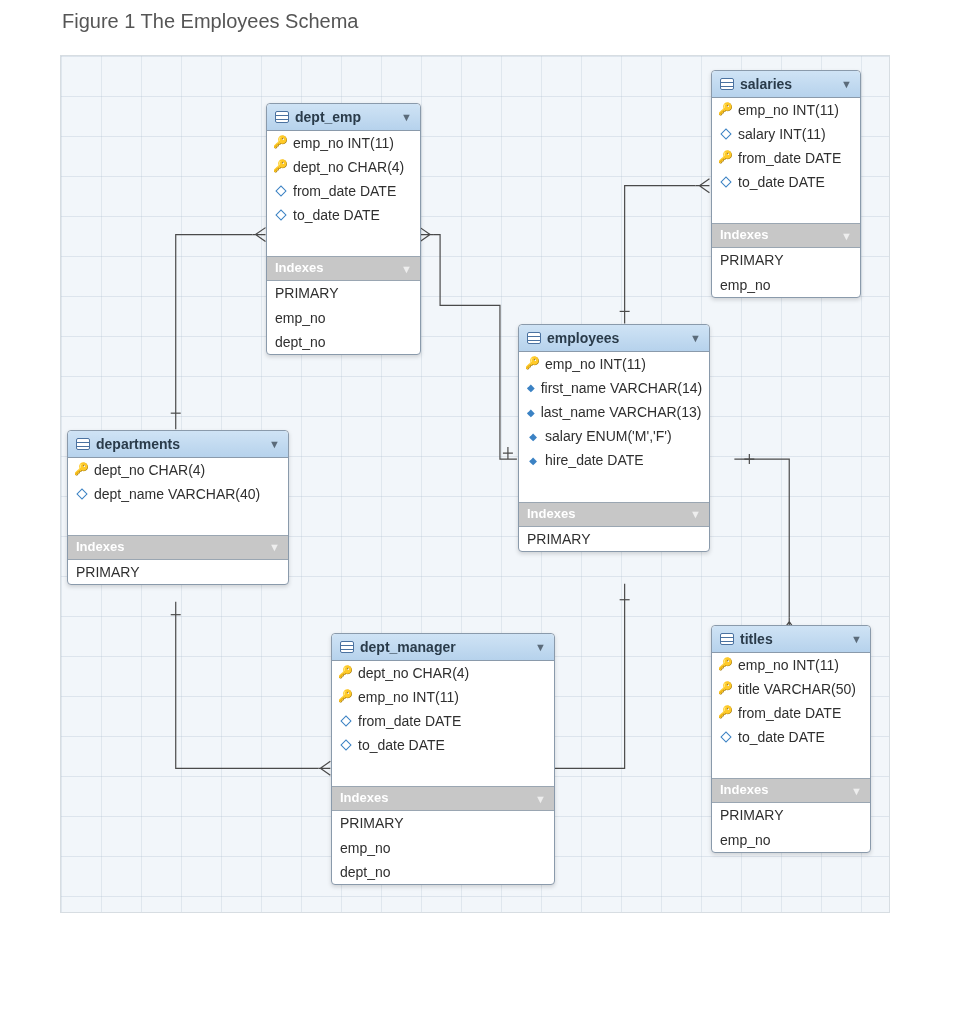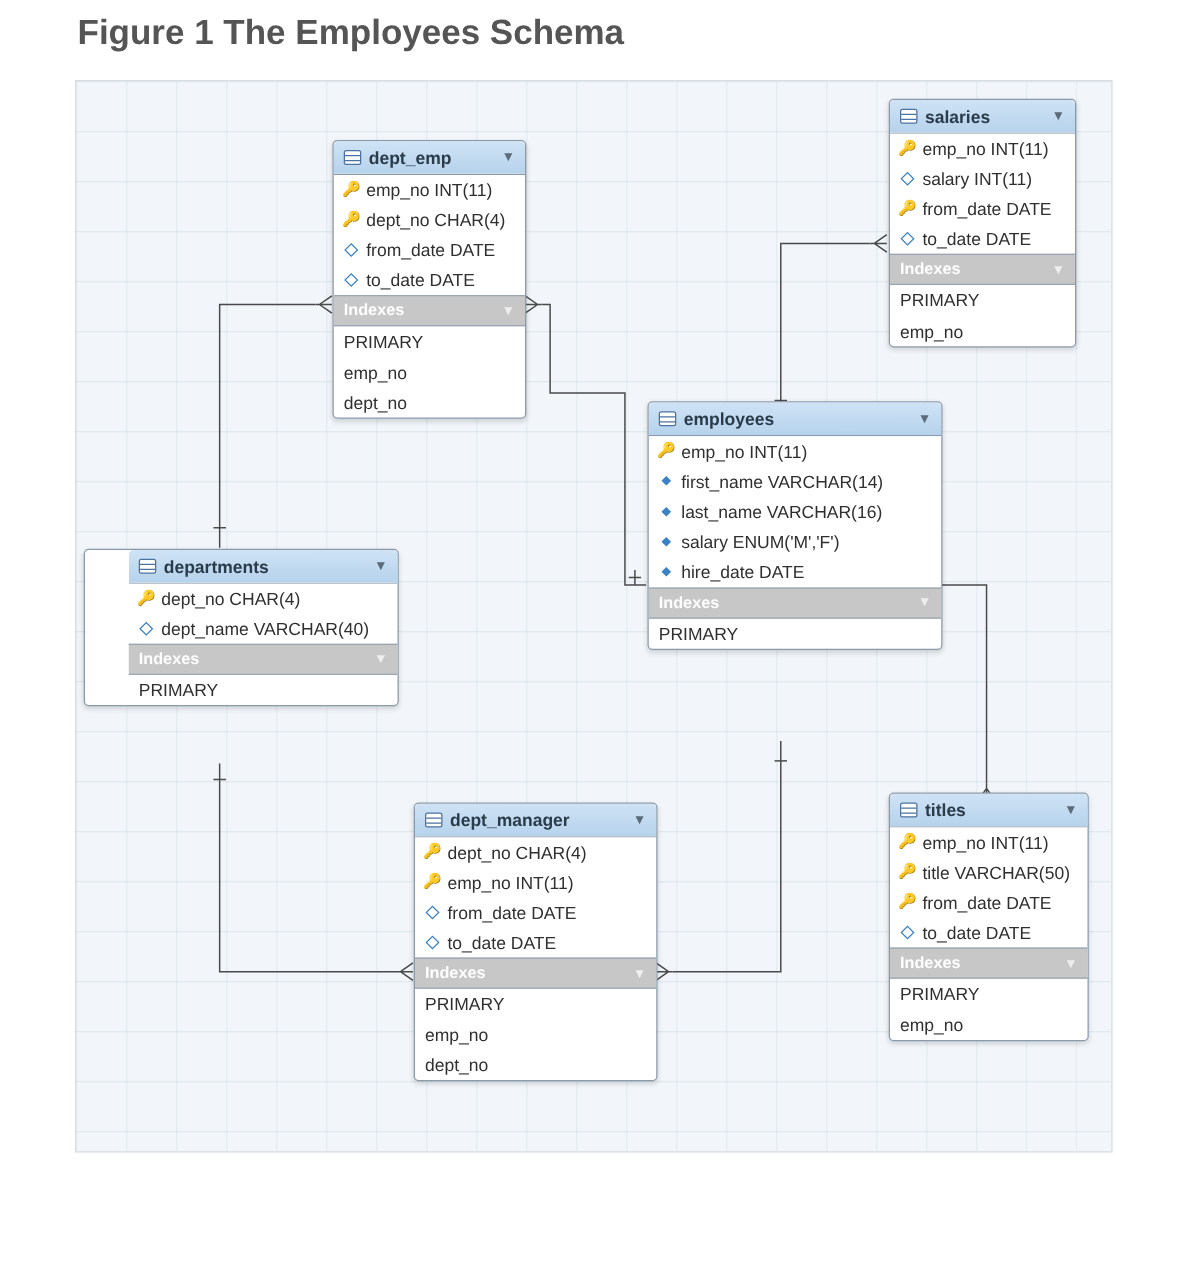--- a/index.html
+++ b/index.html
@@ -9,22 +9,22 @@
     font-family: -apple-system, "Segoe UI", Helvetica, Arial, sans-serif;
     background: #fff;
     color: #333;
   }
   .page {
     width: 957px;
     padding: 10px 60px 30px 60px;
     position: relative;
   }
   h2.figtitle {
-    font-size: 28px;
-    font-weight: 700;
+    font-size: 20px;
+    font-weight: 400;
     color: #555;
     margin: 0 0 22px 2px;
   }
   .canvas-wrap {
     position: relative;
   }
   .canvas {
     position: relative;
     width: 830px;
     height: 858px;
@@ -95,34 +95,35 @@
   }
   .subhead {
     background: #c7c7c7;
     color: #fff;
     font-weight: 600;
     padding: 4px 8px;
     display:flex; align-items:center;
     border-top:1px solid #9aa6b2;
     border-bottom:1px solid #9aa6b2;
     font-size: 13px;
+    margin-top: 29px;
   }
   .subhead .tri { margin-left:auto; color:#eee; font-size:11px; }
   .idxrow {
     padding: 4px 8px;
     color:#2f2f2f;
     white-space:nowrap;
   }
 
   
   #e-dept_emp   { left: 205px; top:  47px; width: 155px; }
   #e-salaries   { left: 650px; top:  14px; width: 150px; }
-  #e-employees  { left: 457px; top: 256px; width: 236px; }
-  #e-departments{ left:   6px; top: 374px; width: 252px; padding-left: 35px; }
-  #e-dept_manager{left: 270px; top: 577px; width: 195px; }
+  #e-employees  { left: 457px; top: 268px; width: 192px; }
+  #e-departments{ left:   6px; top: 374px; width: 222px; }
+  #e-dept_manager{left: 270px; top: 577px; width: 224px; }
   #e-titles     { left: 650px; top: 569px; width: 160px; }
 
 </style>
 </head>
 <body>
 
 <div class="page">
   <h2 class="figtitle">Figure 1 The Employees Schema</h2>
 
   <div class="canvas-wrap">
@@ -245,21 +246,21 @@
           <div class="row">
               <span class="ic key-gold">🔑</span>
               <span>emp_no INT(11)</span>
             </div>
           <div class="row">
               <span class="ic diamond-blue">◆</span>
               <span>first_name VARCHAR(14)</span>
             </div>
           <div class="row">
               <span class="ic diamond-blue">◆</span>
-              <span>last_name VARCHAR(16)</span>
+              <span>last_name VARCHAR(13)</span>
             </div>
           <div class="row">
               <span class="ic diamond-blue">◆</span>
               <span>salary ENUM('M','F')</span>
             </div>
           <div class="row">
               <span class="ic diamond-blue">◆</span>
               <span>hire_date DATE</span>
             </div>
         </div>

